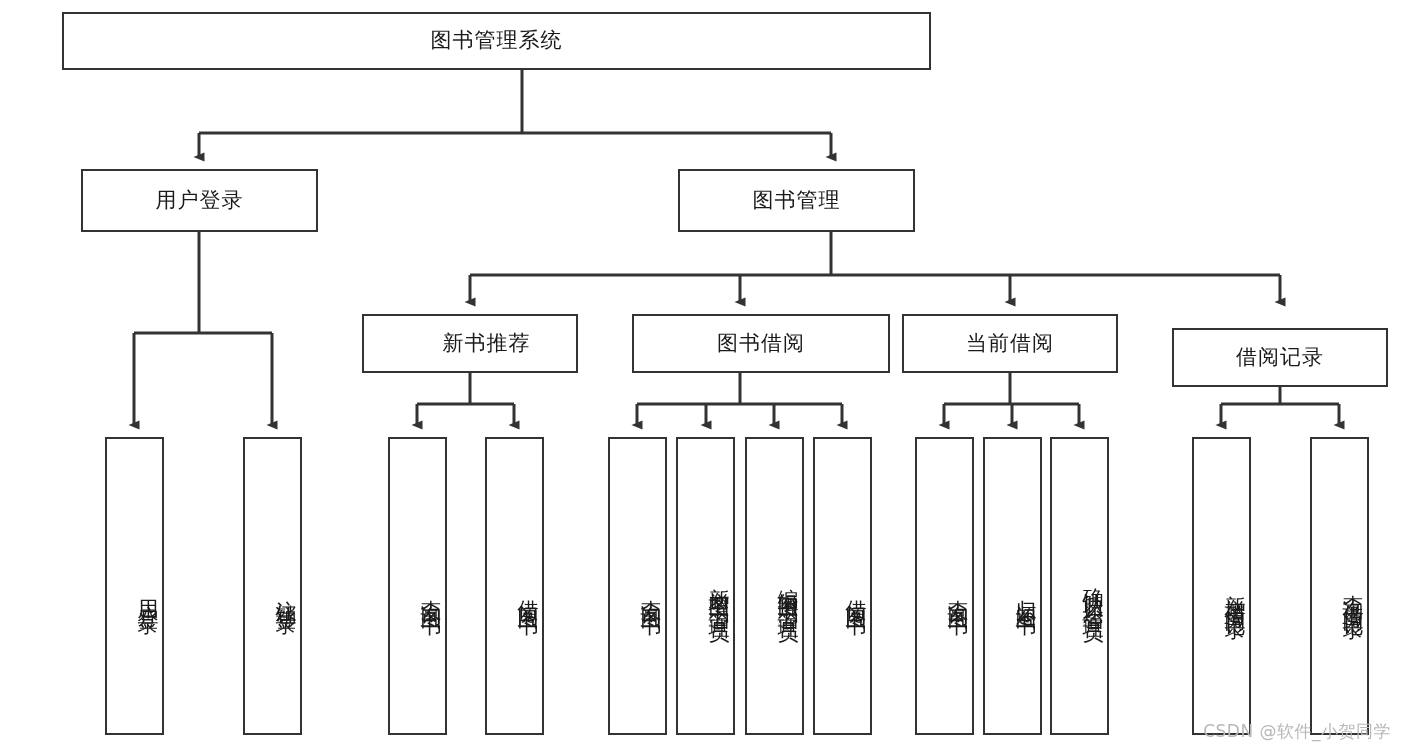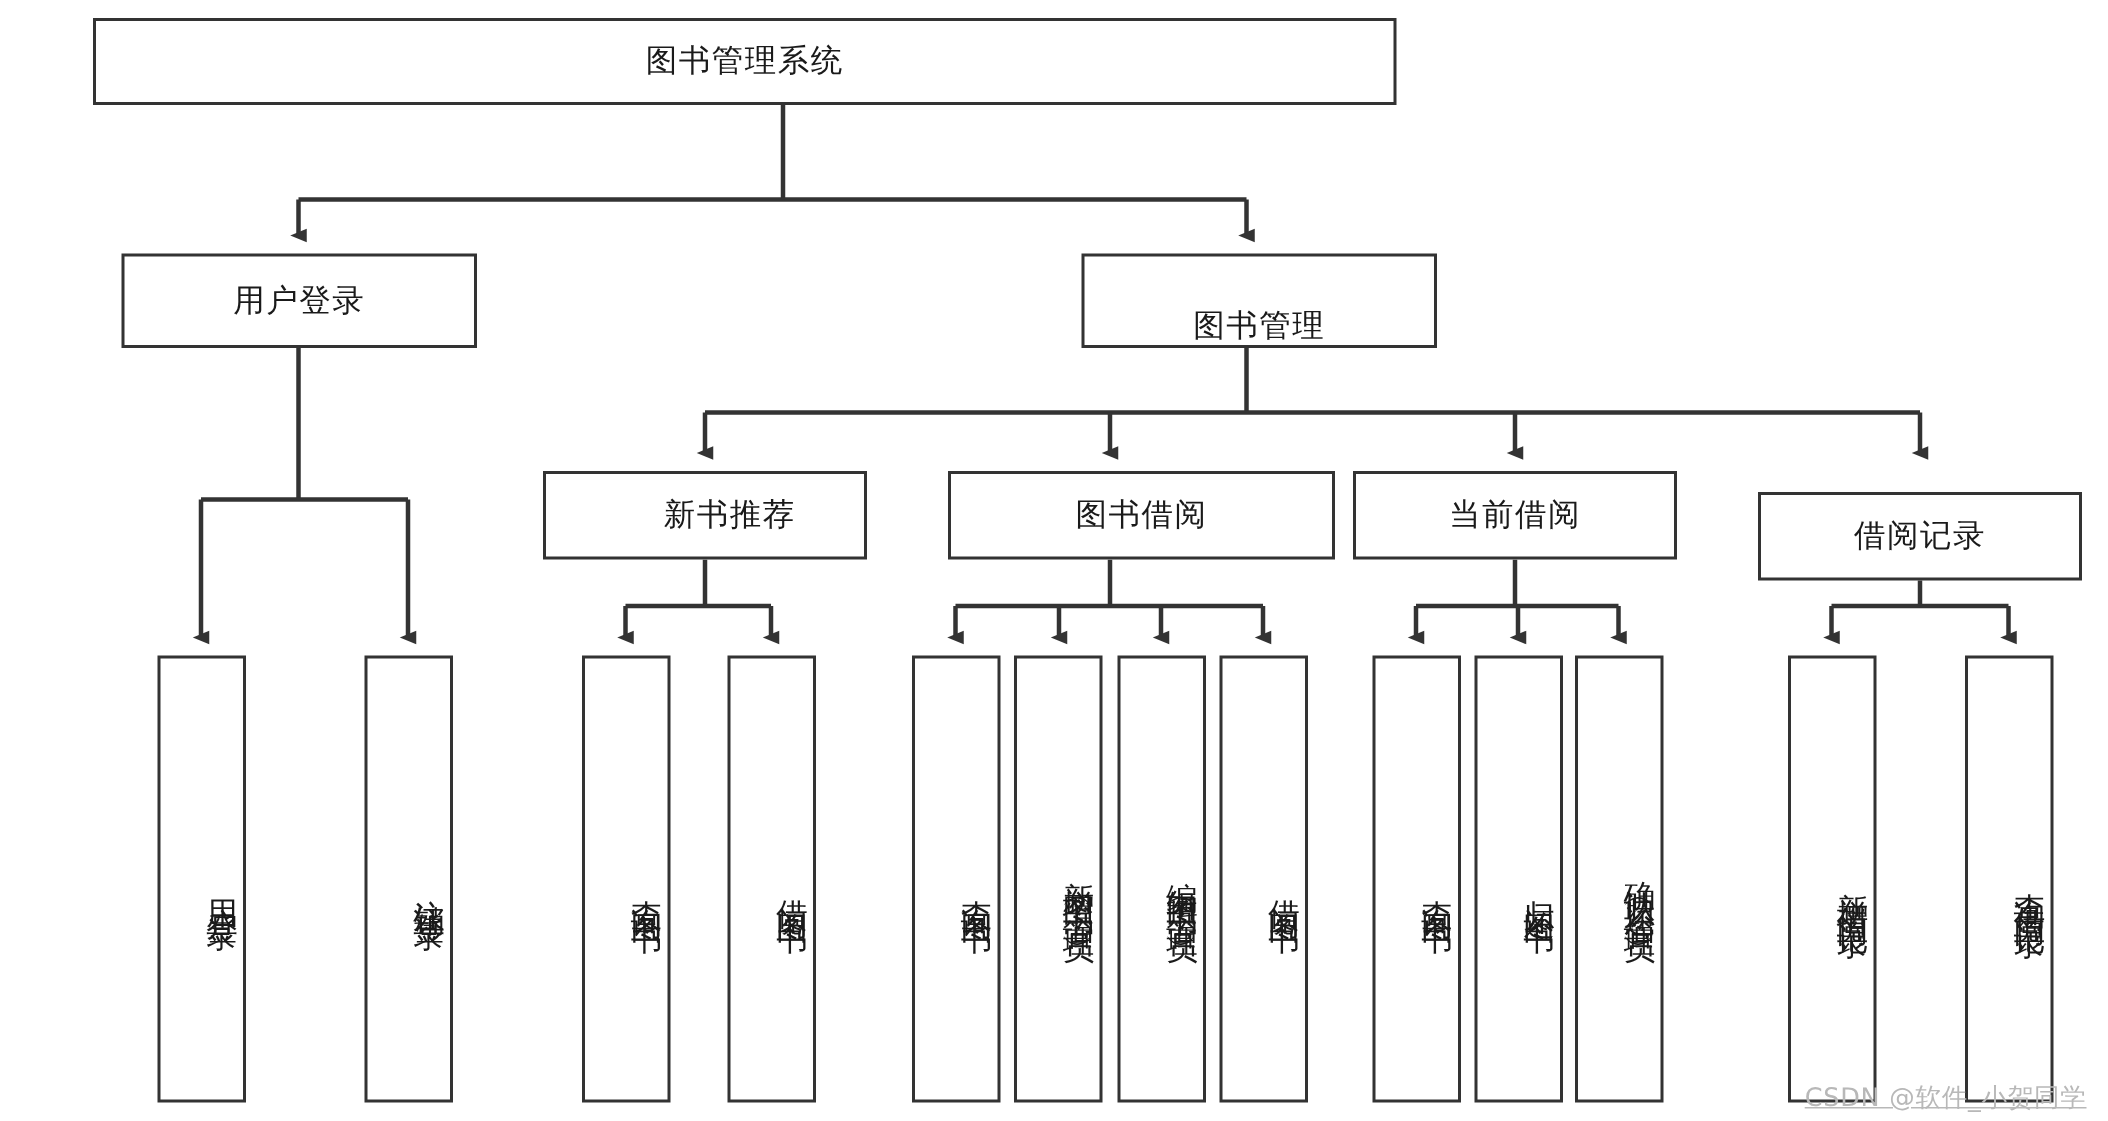--- a/index.html
+++ b/index.html
@@ -58,21 +58,20 @@
   }
   .watermark {
     position: absolute;
     right: 14px;
     bottom: 4px;
     font-size: 17px;
     color: #b8b8b8;
     letter-spacing: 0.5px;
     user-select: none;
     white-space: nowrap;
-    text-decoration: underline;
   }
 </style>
 </head>
 <body>
 
 <div id="diagram-root">
 
   <svg id="edges" viewBox="0 0 1405 747" xmlns="http://www.w3.org/2000/svg">
     <defs>
       <marker id="arrow" markerWidth="12" markerHeight="12" refX="5" refY="6" orient="auto" markerUnits="userSpaceOnUse">
@@ -124,21 +123,21 @@
     </g>
   </svg>
 
   <div class="node horizontal" style="left:21px; top:12px; width:869px; height:58px;margin-left:41px;">
     <span>图书管理系统</span>
   </div>
 
   <div class="node horizontal" style="left:81px; top:169px; width:237px; height:63px;">
     <span>用户登录</span>
   </div>
-  <div class="node horizontal" style="left:721px; top:169px; width:237px; height:63px;align-items:flex-end;">
+  <div class="node horizontal" style="left:678px; top:169px; width:237px; height:63px;">
     <span>图书管理</span>
   </div>
 
   <div class="node horizontal" style="left:362px; top:314px; width:216px; height:59px;padding-left:33px;">
     <span>新书推荐</span>
   </div>
   <div class="node horizontal" style="left:632px; top:314px; width:258px; height:59px;">
     <span>图书借阅</span>
   </div>
   <div class="node horizontal" style="left:902px; top:314px; width:216px; height:59px;">

